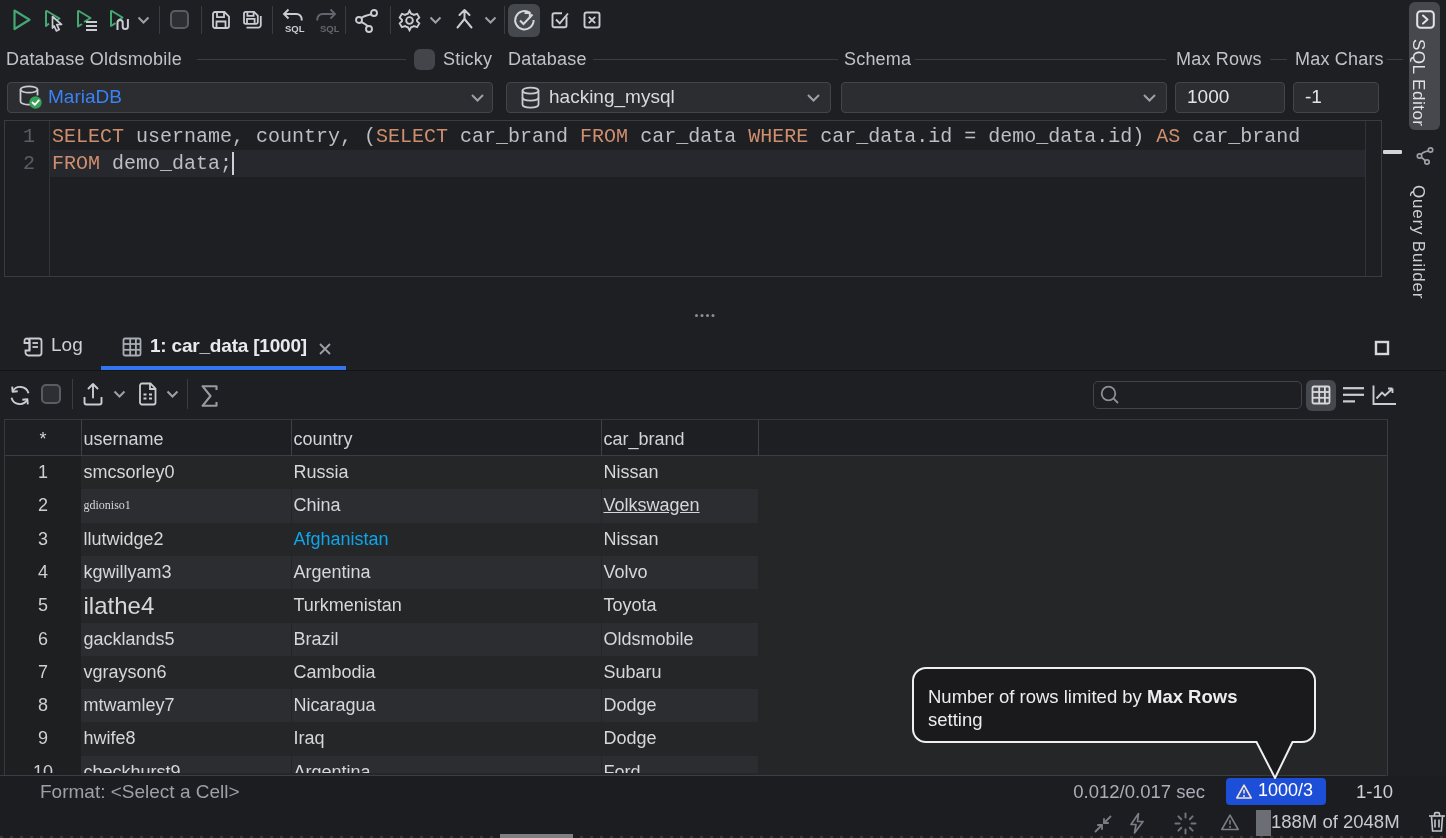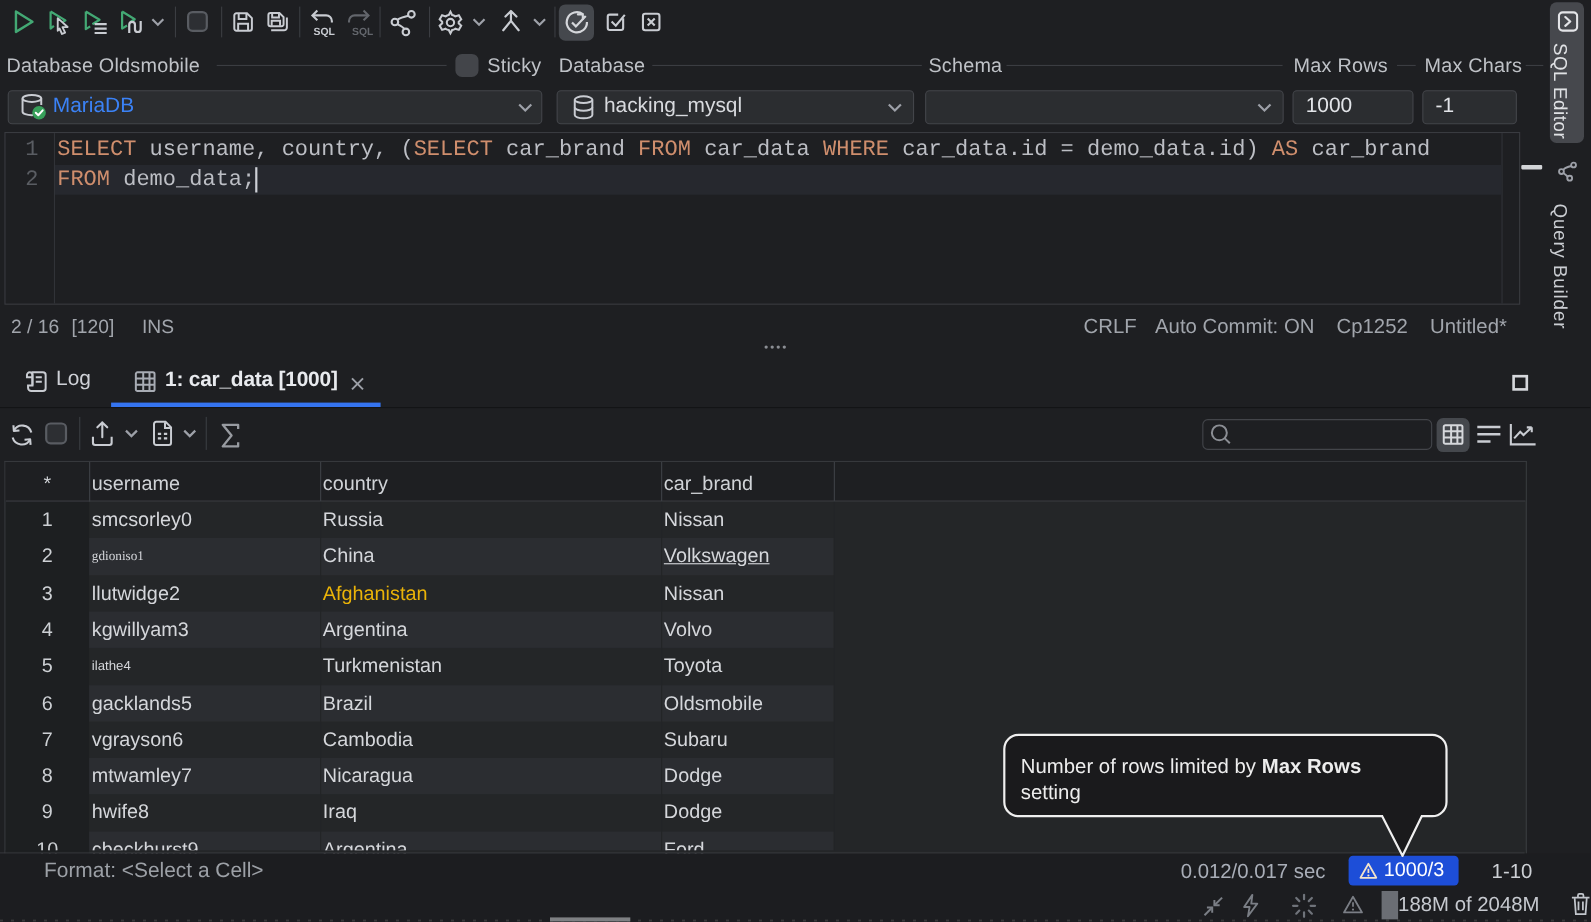--- a/index.html
+++ b/index.html
@@ -167,29 +167,20 @@
   <div class="a" style="left:44px;top:0;width:1px;height:155px;background:#313338;"></div>
   <div class="a" style="left:1360px;top:0;width:1px;height:155px;background:#313338;"></div>
   <div class="a" style="left:45px;top:29px;width:1315px;height:27px;background:#26282E;"></div>
   <div class="a" id="gutternums" style="left:0;top:2px;width:30px;font-family:'Liberation Mono',monospace;font-size:20px;line-height:27px;color:#5A5D63;text-align:right;">1<br>2</div>
   <div class="a" id="code" style="left:47px;top:2px;font-family:'Liberation Mono',monospace;font-size:20px;line-height:27px;white-space:pre;color:#BCBEC4;"><div style="height:27px;"><span style="color:#CF8E6D;">SELECT</span> username, country, (<span style="color:#CF8E6D;">SELECT</span> car_brand <span style="color:#CF8E6D;">FROM</span> car_data <span style="color:#CF8E6D;">WHERE</span> car_data.id = demo_data.id) <span style="color:#CF8E6D;">AS</span> car_brand</div><div style="height:27px;"><span style="color:#CF8E6D;">FROM</span> demo_data;</div></div>
   <div class="a" style="left:227px;top:31px;width:2px;height:23px;background:#CED0D6;"></div>
 </div>
 
 <div class="a" style="left:1383px;top:150px;width:19px;height:4px;background:#D2D4D7;border-radius:1px;"></div>
 
-<div class="a" id="edstatus" style="left:0;top:282px;width:1446px;height:28px;font-size:17.5px;color:#A1A5AC;">
-  <span class="a" style="left:10px;top:5px;">2 / 16</span>
-  <span class="a" style="left:65px;top:5px;">[120]</span>
-  <span class="a" style="left:129px;top:5px;">INS</span>
-  <span class="a" style="left:985px;top:4px;font-size:18.5px;">CRLF</span>
-  <span class="a" style="left:1050px;top:4px;font-size:18.5px;">Auto Commit: ON</span>
-  <span class="a" style="left:1215px;top:4px;font-size:18.5px;">Cp1252</span>
-  <span class="a" style="left:1300px;top:4px;font-size:18.5px;">Untitled*</span>
-</div>
 
 <div class="a" style="left:695px;top:314px;width:3px;height:3px;border-radius:50%;background:#8B8E94;box-shadow:5.5px 0 0 #8B8E94,11px 0 0 #8B8E94,16.5px 0 0 #8B8E94;"></div>
 
 <div class="a" id="tabs" style="left:0;top:325px;width:1446px;height:45px;">
   <svg class="a" style="left:22px;top:11px;" width="23" height="22" viewBox="0 0 23 22">
     <g fill="none" stroke="#C9CCD2" stroke-width="1.8">
       <path d="M7.5 2.5 H17 A2.5 2.5 0 0 1 19.5 5 V17 A2.5 2.5 0 0 1 17 19.5 H6.5 A3 3 0 0 1 3.5 16.5 V14.5 H7.5 Z"></path>
       <path d="M7.5 14.5 V5 A2.5 2.5 0 0 0 5 2.5 A2.5 2.5 0 0 0 2.5 5 V7 H7.5"></path>
       <line x1="10.5" y1="7" x2="16" y2="7"></line>
           <line x1="10.5" y1="11" x2="16" y2="11"></line>
@@ -307,28 +298,28 @@
 <div class="a" style="left:0;top:36.0px;width:76px;height:33.3px;line-height:33.3px;text-align:center;font-size:18px;color:#CDD0D4;">1</div>
 <div class="a" style="left:78.5px;top:36.0px;height:33.3px;line-height:33.3px;font-size:18px;color:#D5D7DB;">smcsorley0</div>
 <div class="a" style="left:288.5px;top:36.0px;height:33.3px;line-height:33.3px;font-size:18px;color:#D5D7DB;">Russia</div>
 <div class="a" style="left:598.5px;top:36.0px;height:33.3px;line-height:33.3px;font-size:18px;color:#D5D7DB;">Nissan</div>
 <div class="a" style="left:0;top:69.3px;width:76px;height:33.3px;line-height:33.3px;text-align:center;font-size:18px;color:#CDD0D4;">2</div>
 <div class="a" style="left:78.5px;top:69.3px;height:33.3px;line-height:33.3px;font-size:12px;color:#D5D7DB;font-family:Liberation Serif, serif;">gdioniso1</div>
 <div class="a" style="left:288.5px;top:69.3px;height:33.3px;line-height:33.3px;font-size:18px;color:#D5D7DB;">China</div>
 <div class="a" style="left:598.5px;top:69.3px;height:33.3px;line-height:33.3px;font-size:18px;color:#D5D7DB;text-decoration:underline;">Volkswagen</div>
 <div class="a" style="left:0;top:102.6px;width:76px;height:33.3px;line-height:33.3px;text-align:center;font-size:18px;color:#CDD0D4;">3</div>
 <div class="a" style="left:78.5px;top:102.6px;height:33.3px;line-height:33.3px;font-size:18px;color:#D5D7DB;">llutwidge2</div>
-<div class="a" style="left:288.5px;top:102.6px;height:33.3px;line-height:33.3px;font-size:18px;color:#eab308;">Afghanistan</div>
+<div class="a" style="left:288.5px;top:102.6px;height:33.3px;line-height:33.3px;font-size:18px;color:#0ea5e9;">Afghanistan</div>
 <div class="a" style="left:598.5px;top:102.6px;height:33.3px;line-height:33.3px;font-size:18px;color:#D5D7DB;">Nissan</div>
 <div class="a" style="left:0;top:135.9px;width:76px;height:33.3px;line-height:33.3px;text-align:center;font-size:18px;color:#CDD0D4;">4</div>
 <div class="a" style="left:78.5px;top:135.9px;height:33.3px;line-height:33.3px;font-size:18px;color:#D5D7DB;">kgwillyam3</div>
 <div class="a" style="left:288.5px;top:135.9px;height:33.3px;line-height:33.3px;font-size:18px;color:#D5D7DB;">Argentina</div>
 <div class="a" style="left:598.5px;top:135.9px;height:33.3px;line-height:33.3px;font-size:18px;color:#D5D7DB;">Volvo</div>
 <div class="a" style="left:0;top:169.2px;width:76px;height:33.3px;line-height:33.3px;text-align:center;font-size:18px;color:#CDD0D4;">5</div>
-<div class="a" style="left:78.5px;top:169.2px;height:33.3px;line-height:33.3px;font-size:12px;color:#D5D7DB;text-align:center;">ilathe4</div>
+<div class="a" style="left:78.5px;top:169.2px;height:33.3px;line-height:33.3px;font-size:24px;color:#D5D7DB;text-align:center;">ilathe4</div>
 <div class="a" style="left:288.5px;top:169.2px;height:33.3px;line-height:33.3px;font-size:18px;color:#D5D7DB;">Turkmenistan</div>
 <div class="a" style="left:598.5px;top:169.2px;height:33.3px;line-height:33.3px;font-size:18px;color:#D5D7DB;">Toyota</div>
 <div class="a" style="left:0;top:202.5px;width:76px;height:33.3px;line-height:33.3px;text-align:center;font-size:18px;color:#CDD0D4;">6</div>
 <div class="a" style="left:78.5px;top:202.5px;height:33.3px;line-height:33.3px;font-size:18px;color:#D5D7DB;">gacklands5</div>
 <div class="a" style="left:288.5px;top:202.5px;height:33.3px;line-height:33.3px;font-size:18px;color:#D5D7DB;">Brazil</div>
 <div class="a" style="left:598.5px;top:202.5px;height:33.3px;line-height:33.3px;font-size:18px;color:#D5D7DB;">Oldsmobile</div>
 <div class="a" style="left:0;top:235.8px;width:76px;height:33.3px;line-height:33.3px;text-align:center;font-size:18px;color:#CDD0D4;">7</div>
 <div class="a" style="left:78.5px;top:235.8px;height:33.3px;line-height:33.3px;font-size:18px;color:#D5D7DB;">vgrayson6</div>
 <div class="a" style="left:288.5px;top:235.8px;height:33.3px;line-height:33.3px;font-size:18px;color:#D5D7DB;">Cambodia</div>
 <div class="a" style="left:598.5px;top:235.8px;height:33.3px;line-height:33.3px;font-size:18px;color:#D5D7DB;">Subaru</div>

